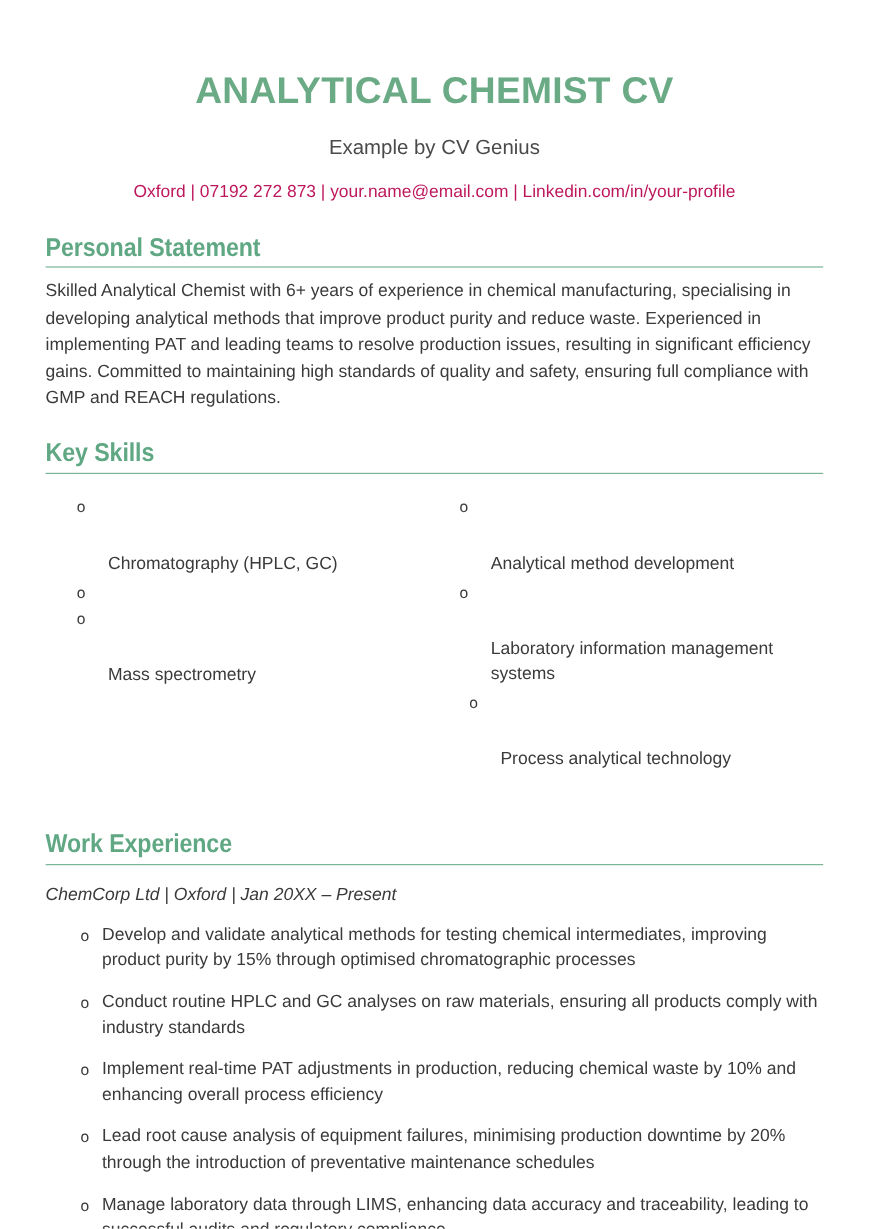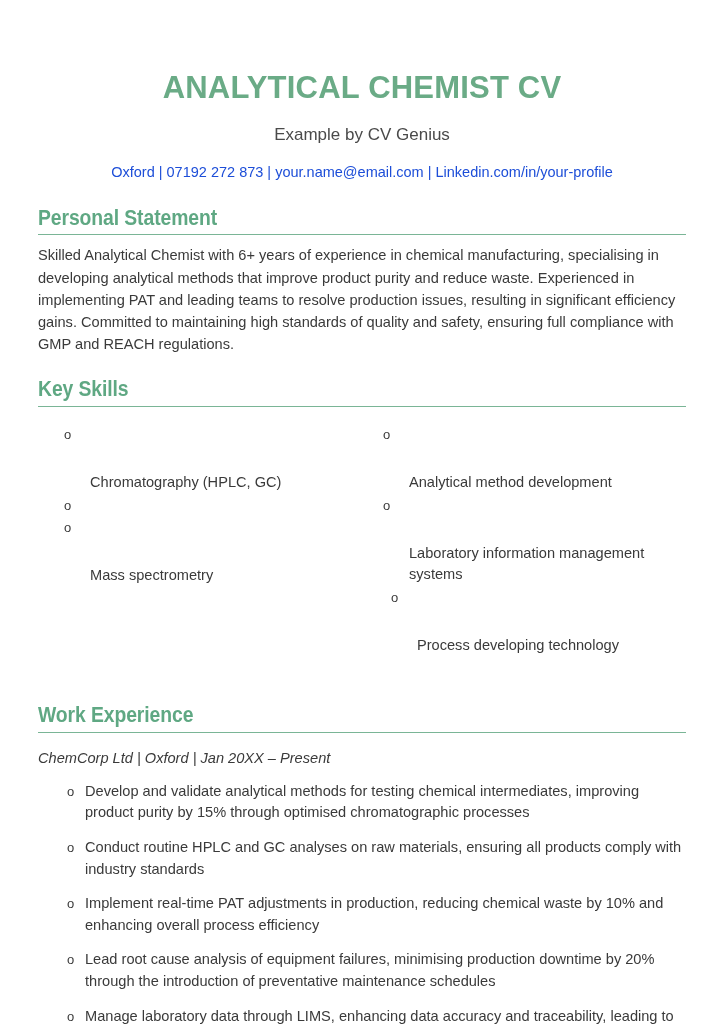--- a/index.html
+++ b/index.html
@@ -14,21 +14,21 @@
     color: #3a3a3a;
     overflow: hidden;
   }
 
   .page {
     position: relative;
     width: 724px;
     height: 1024px;
     background: #ffffff;
     box-sizing: border-box;
-    padding: 16px 38px;
+    padding: 4px 38px;
   }
 
   
   .cv-header {
     padding-top: 54px;
     text-align: center;
   }
   .cv-title {
     font-size: 31px;
     font-weight: bold;
@@ -38,21 +38,21 @@
     margin: 0;
   }
   .cv-subtitle {
     font-size: 17px;
     color: #4a4a4a;
     margin: 18px 0 0 0;
     line-height: 1.3;
   }
   .cv-contact {
     font-size: 14.5px;
-    color: #1d4ed8;
+    color: #be185d;
     margin: 17px 0 0 0;
     line-height: 1.3;
     white-space: nowrap;
   }
 
   
   .section {
     margin-top: 24px;
   }
   .section-heading {
@@ -216,21 +216,21 @@
             <div class="skill-item">
               <span class="bullet-o">o</span>
               <span class="skill-text">Analytical method development</span>
             </div>
             <div class="skill-item">
               <span class="bullet-o">o</span>
               <span class="skill-text">Laboratory information management systems</span>
             </div>
             <div class="skill-item extra-indent">
               <span class="bullet-o">o</span>
-              <span class="skill-text">Process developing technology</span>
+              <span class="skill-text">Process analytical technology</span>
             </div>
           </div>
       </div>
     </div>
   </div>
 
   <div class="section work-section">
     <div class="section-heading">Work Experience</div>
     <div class="section-rule"></div>
     <div class="section-body" id="jobs-container">

